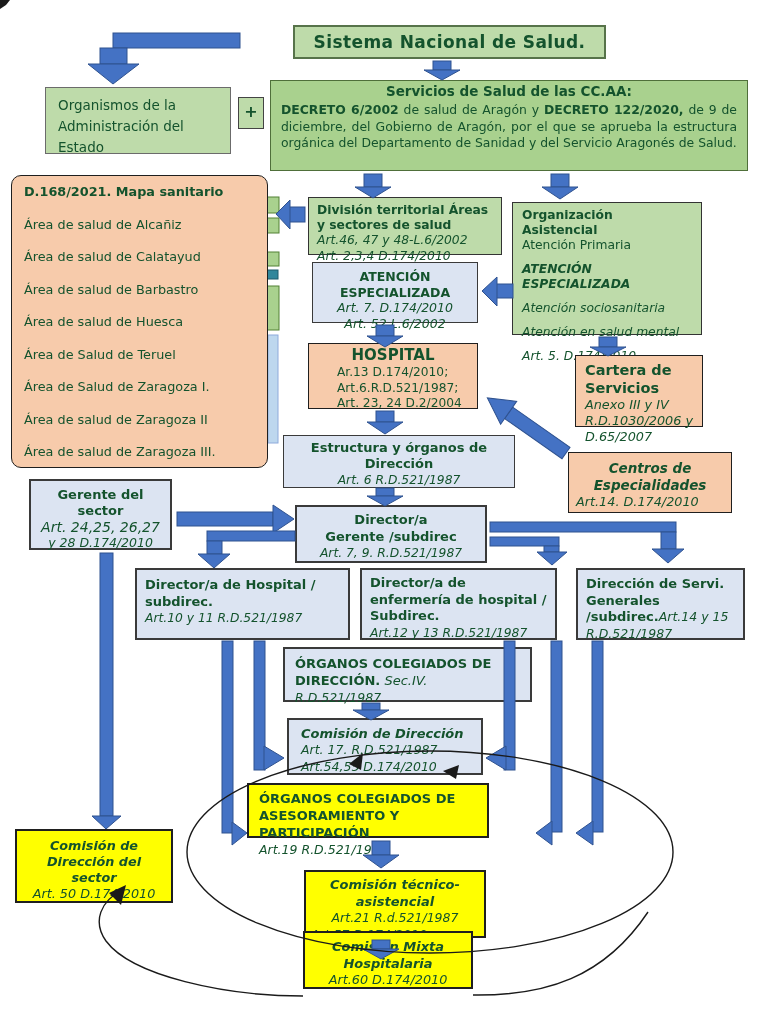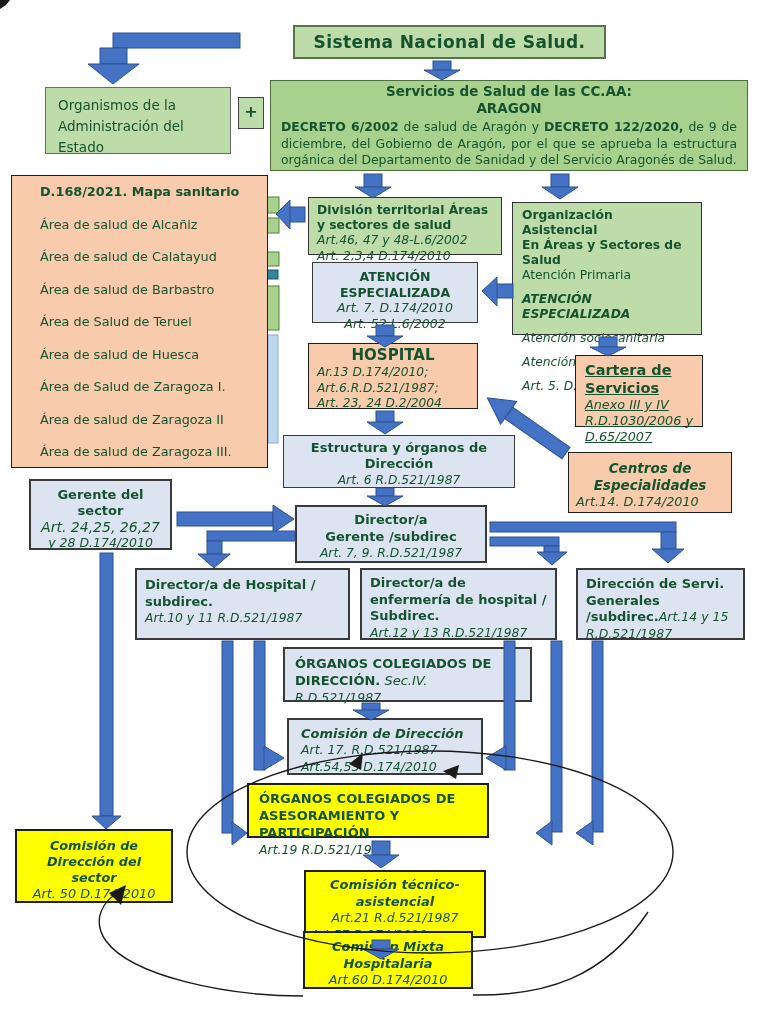--- a/index.html
+++ b/index.html
@@ -15,29 +15,29 @@
   .b{font-weight:bold;}
   .i{font-style:italic;}
   .bi{font-weight:bold;font-style:italic;}
   .ctr{text-align:center;}
   .title-box{font-size:17px;font-weight:bold;text-align:center;line-height:30px;letter-spacing:.4px;border-width:2px;}
   .organismos{font-size:13.5px;line-height:21px;padding:7px 12px;}
   .plus{font-size:16px;font-weight:bold;text-align:center;line-height:27px;}
   .serv{padding:2px 10px;}
   .serv .head{font-size:13.5px;font-weight:bold;text-align:center;line-height:17px;}
   .serv .body{font-size:12.4px;line-height:16.5px;text-align:justify;margin-top:2px;}
-  .mapa{padding:8px 0 0 28px;font-size:12.8px;}
+  .mapa{padding:8px 0 0 12px;font-size:12.8px;border-radius:10px;}
   .mapa .hdr{font-weight:bold;}
   .mapa .it{margin-top:17.5px;}
   .division{padding:5px 8px;font-size:12.3px;line-height:15.2px;}
   .organiz{padding:5px 9px;font-size:12.3px;line-height:15px;}
   .organiz .gap{margin-top:9px;}
   .atencion{padding-top:6px;font-size:12.5px;line-height:15.5px;}
   .hospital .ttl{font-size:15px;font-weight:bold;text-align:center;line-height:19px;margin-top:2px;}
-  .hospital .art{font-style:italic;font-size:12.2px;line-height:15.5px;padding-left:8px;}
+  .hospital .art{font-size:12.2px;line-height:15.5px;padding-left:28px;}
   .cartera{padding:5px 9px;}
   .cartera .ttl{font-weight:bold;font-size:14.5px;line-height:18px;}
   .cartera .art{font-style:italic;font-size:12.8px;line-height:16px;}
   .estructura{padding-top:4px;font-size:13px;line-height:16px;}
   .centros{padding-top:7px;}
   .centros .ttl{font-weight:bold;font-style:italic;font-size:13.5px;line-height:16.5px;text-align:center;}
   .centros .art{font-style:italic;font-size:12.8px;padding-left:7px;margin-top:1px;}
   .gerente{padding-top:6px;font-size:13px;line-height:16px;}
   .dirger{padding-top:5px;font-size:13px;line-height:16.5px;}
   .dbox{padding:7px 8px;font-size:13px;line-height:16.5px;border-width:2px;}
@@ -78,66 +78,64 @@
   <div class="bx green organismos" style="left:45px;top:87px;width:186px;height:67px;border-color:#6b6b6b;">
     <span>Organismos de la Administración del Estado</span>
   </div>
 
   <div class="bx green plus" style="left:238px;top:97px;width:26px;height:32px;border-color:#444;">
     <span>+</span>
   </div>
 
   <div class="bx green2 serv" style="left:270px;top:80px;width:478px;height:91px;">
     <div class="head">Servicios de Salud de las CC.AA:</div>
-    <div class="head">ARAGON</div>
     <div class="body"><span class="b">DECRETO 6/2002</span><span> de salud de Aragón y </span><span class="b">DECRETO 122/2020,</span><span> de 9 de diciembre, del Gobierno de Aragón, por el que se aprueba la estructura orgánica del Departamento de Sanidad y del Servicio Aragonés de Salud.</span></div>
   </div>
 
   <div class="bx orange mapa" style="left:11px;top:175px;width:257px;height:293px;border-width:1.4px;">
     <div class="hdr">D.168/2021. Mapa sanitario</div>
     <div class="it">Área de salud de Alcañiz</div>
     <div class="it">Área de salud de Calatayud</div>
     <div class="it">Área de salud de Barbastro</div>
+    <div class="it">Área de salud de Huesca</div>
     <div class="it">Área de Salud de Teruel</div>
-    <div class="it">Área de salud de Huesca</div>
     <div class="it">Área de Salud de Zaragoza I.</div>
     <div class="it">Área de salud de Zaragoza II</div>
     <div class="it">Área de salud de Zaragoza III.</div>
   </div>
 
   <div class="bx green division" style="left:308px;top:197px;width:194px;height:58px;border-color:#333;">
     <div class="b">División territorial Áreas y sectores de salud</div>
     <div class="i">Art.46, 47 y 48-L.6/2002</div>
     <div class="i">Art. 2,3,4 D.174/2010</div>
   </div>
 
   <div class="bx green organiz" style="left:512px;top:202px;width:190px;height:133px;border-color:#333;">
     <div class="b">Organización Asistencial</div>
-    <div class="b">En Áreas y Sectores de Salud</div>
     <div>Atención Primaria</div>
     <div class="bi gap">ATENCIÓN ESPECIALIZADA</div>
     <div class="i gap">Atención sociosanitaria</div>
     <div class="i gap">Atención en salud mental</div>
     <div class="i gap">Art. 5. D.174/2010</div>
   </div>
 
   <div class="bx blue atencion ctr" style="left:312px;top:262px;width:166px;height:61px;">
     <div class="b">ATENCIÓN ESPECIALIZADA</div>
     <div class="i">Art. 7. D.174/2010</div>
     <div class="i">Art. 52 L.6/2002</div>
   </div>
 
   <div class="bx orange hospital" style="left:308px;top:343px;width:170px;height:66px;">
     <div class="ttl">HOSPITAL</div>
     <div class="art">Ar.13 D.174/2010;</div>
     <div class="art">Art.6.R.D.521/1987;</div>
     <div class="art">Art. 23, 24 D.2/2004</div>
   </div>
 
-  <div class="bx orange cartera" style="left:575px;top:355px;width:128px;height:72px;text-decoration:underline;">
+  <div class="bx orange cartera" style="left:575px;top:355px;width:128px;height:72px;">
     <div class="ttl">Cartera de</div>
     <div class="ttl">Servicios</div>
     <div class="art">Anexo III y IV</div>
     <div class="art">R.D.1030/2006 y</div>
     <div class="art">D.65/2007</div>
   </div>
 
   <div class="bx blue estructura ctr" style="left:283px;top:435px;width:232px;height:53px;">
     <div class="b">Estructura y órganos de</div>
     <div class="b">Dirección</div>

